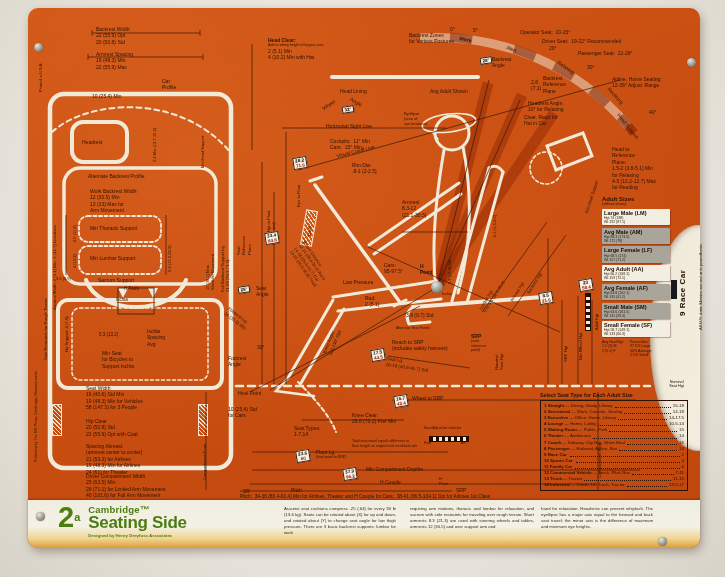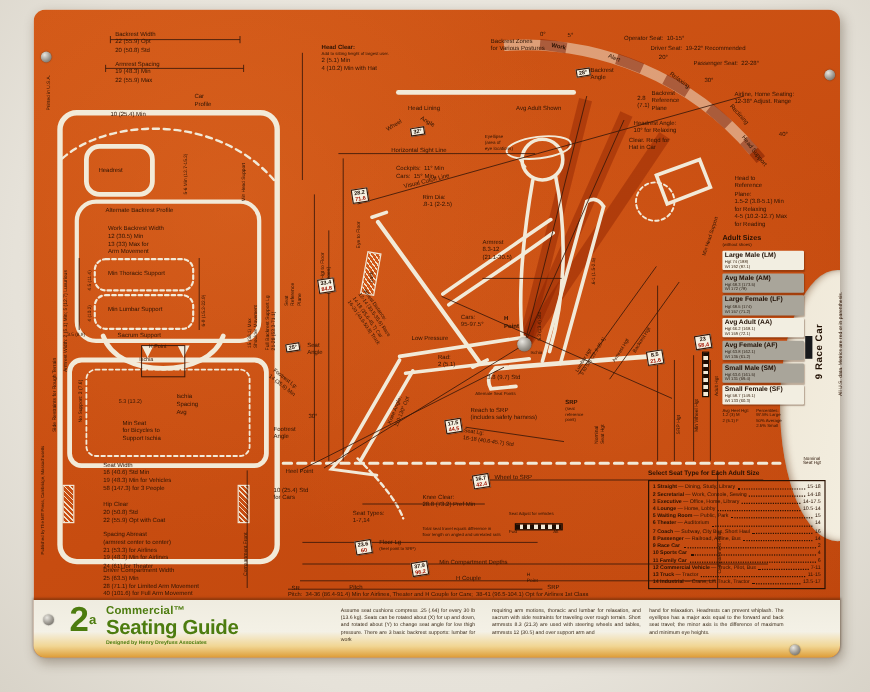--- a/index.html
+++ b/index.html
@@ -314,22 +314,22 @@
 <div class="rivet" style="left:34px;top:43px;width:9px;height:9px;"></div>
 <div class="rivet" style="left:687px;top:58px;width:9px;height:9px;"></div>
 <div class="rivet" style="left:36px;top:512px;width:9px;height:9px;"></div>
 <div class="rivet" style="left:658px;top:537px;width:9px;height:9px;"></div>
 <div class="rivet" style="left:431px;top:281px;width:12px;height:12px;"></div>
 
 <div class="footer-strip"></div>
 <div class="title-block">
   <div class="tb-num"><span>2</span><span class="tb-sup">a</span></div>
   <div class="tb-right">
-    <div class="tb-brand">Commercial™</div>
-    <div class="tb-title">Seating Guide</div>
+    <div class="tb-brand">Cambridge™</div>
+    <div class="tb-title">Seating Side</div>
     <div class="tb-by">Designed by Henry Dreyfuss Associates</div>
   </div>
 </div>
 <div class="fpara" style="left:284px;width:112px;">Assume seat cushions compress .25 (.64) for every 30 lb (13.6 kg). Seats can be rotated about (X) for up and down, and rotated about (Y) to change seat angle for low thigh pressure. There are 3 basic backrest supports: lumbar for work</div>
 <div class="fpara" style="left:410px;width:124px;">requiring arm motions, thoracic and lumbar for relaxation, and sacrum with side restraints for traveling over rough terrain. Short armrests 8.3 (21.3) are used with steering wheels and tables, armrests 12 (30.5) and over support arm and</div>
 <div class="fpara" style="left:541px;width:112px;">hand for relaxation. Headrests can prevent whiplash. The eyellipse has a major axis equal to the forward and back seat travel; the minor axis is the difference of maximum and minimum eye heights.</div>
 
 <div class="ann" style="left: 96px; top: 26px;">Backrest Width
 22 (55.9) Opt
 20 (50.8) Std</div>

